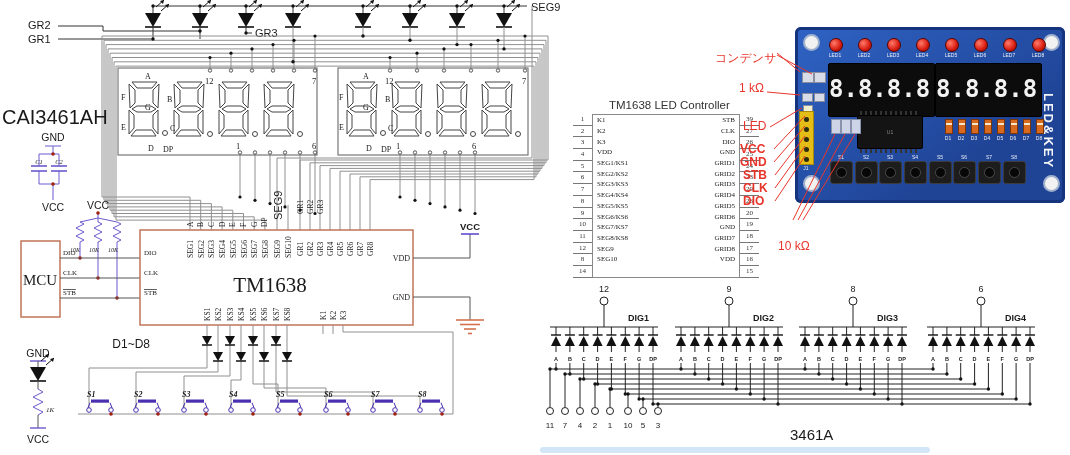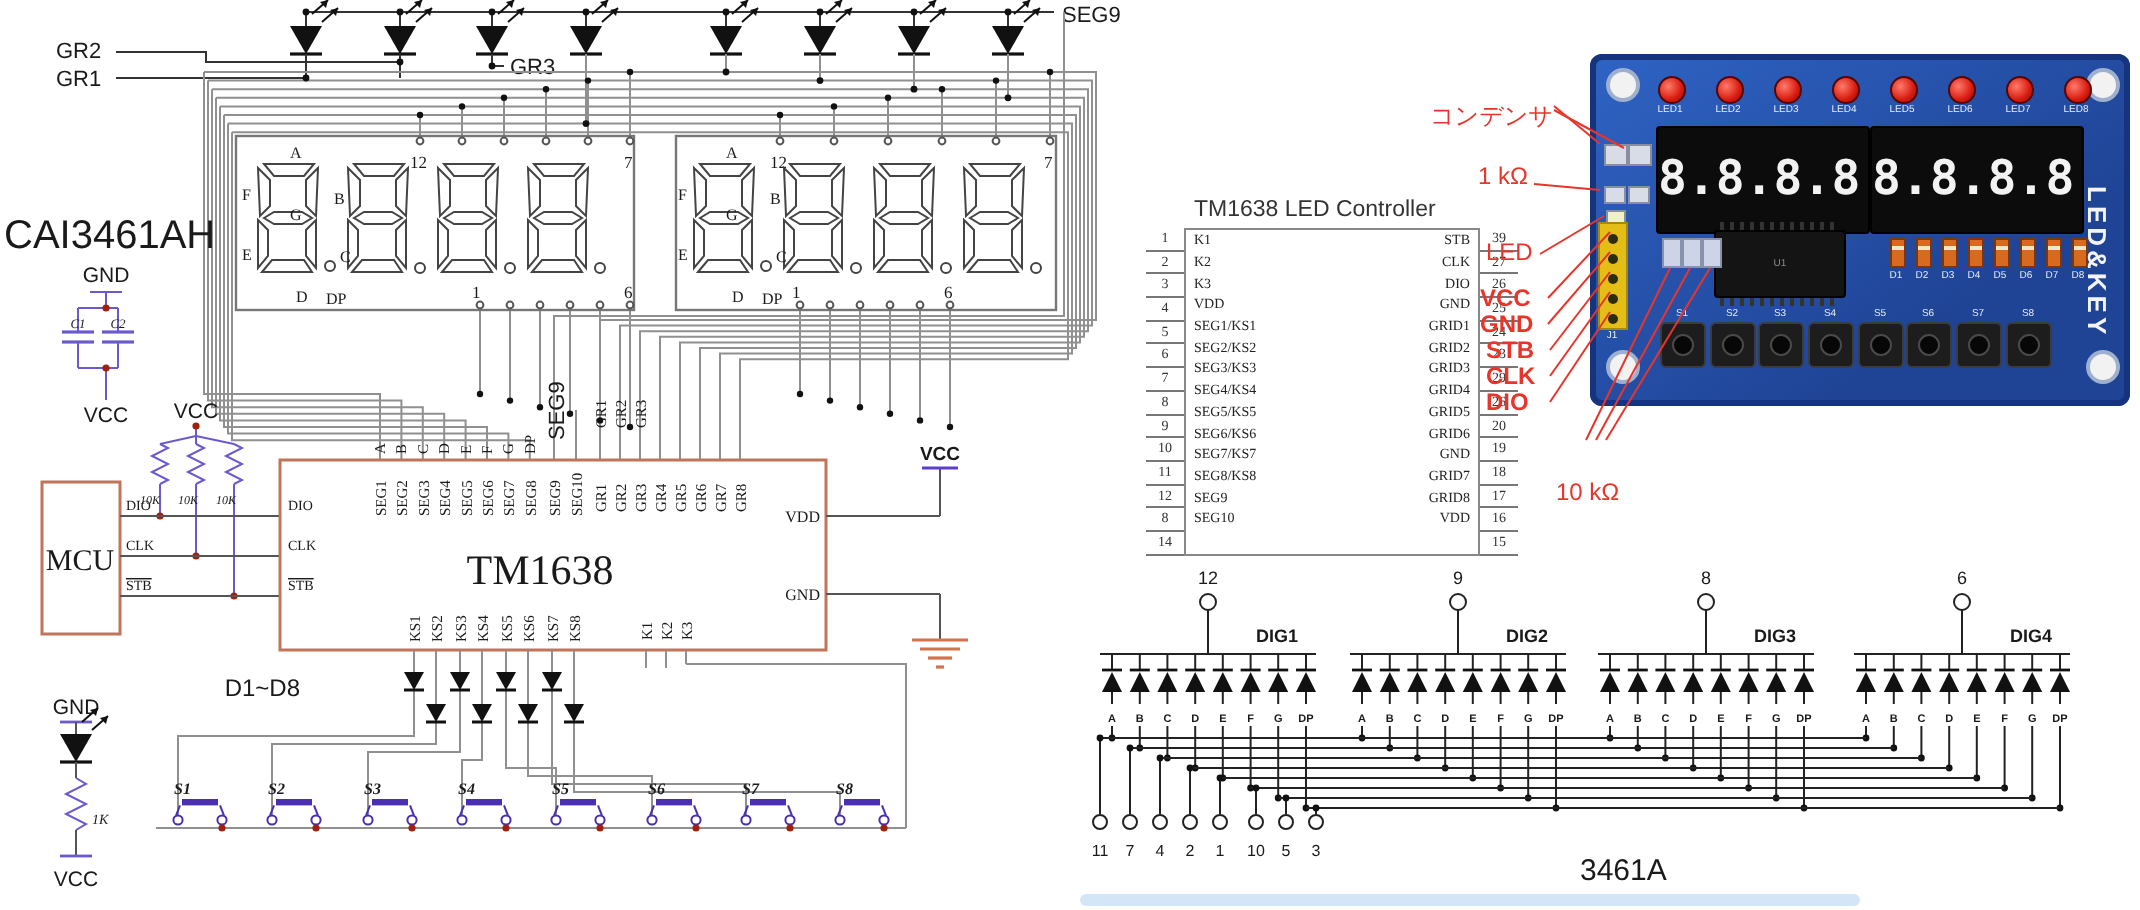--- a/index.html
+++ b/index.html
@@ -4,21 +4,21 @@
 <style>
   html,body{margin:0;padding:0;background:#fff;}
   #stage{position:relative;width:1070px;height:455px;background:#ffffff;overflow:hidden;
          font-family:"Liberation Sans",sans-serif;}
   svg text{font-family:"Liberation Serif",serif;fill:#1a1a1a;}
   svg text.sans{font-family:"Liberation Sans",sans-serif;}
   .abs{position:absolute;}
 
   
   #pintable{position:absolute;left:573px;top:99px;width:186px;color:#222;}
-  #pintable .title{font-size:11.5px;color:#333;margin-left:24px;white-space:nowrap;}
+  #pintable .title{font-size:11.5px;color:#333;margin-left:36px;white-space:nowrap;}
   .tblwrap{display:flex;margin-top:3px;}
   .numcol{width:19px;display:flex;flex-direction:column;}
   .numcol div{height:10.7px;font-family:"Liberation Serif",serif;font-size:7px;text-align:center;
               border-bottom:1px solid #777;line-height:10px;color:#333;}
   .pinbox{flex:1;border:1px solid #888;display:flex;flex-direction:column;background:#fff;}
   .pinrow{height:10.7px;display:flex;justify-content:space-between;align-items:center;
           font-family:"Liberation Serif",serif;font-size:7px;padding:0 4px;color:#222;}
 
   
   #photo{position:absolute;left:695px;top:15px;width:375px;height:240px;}

